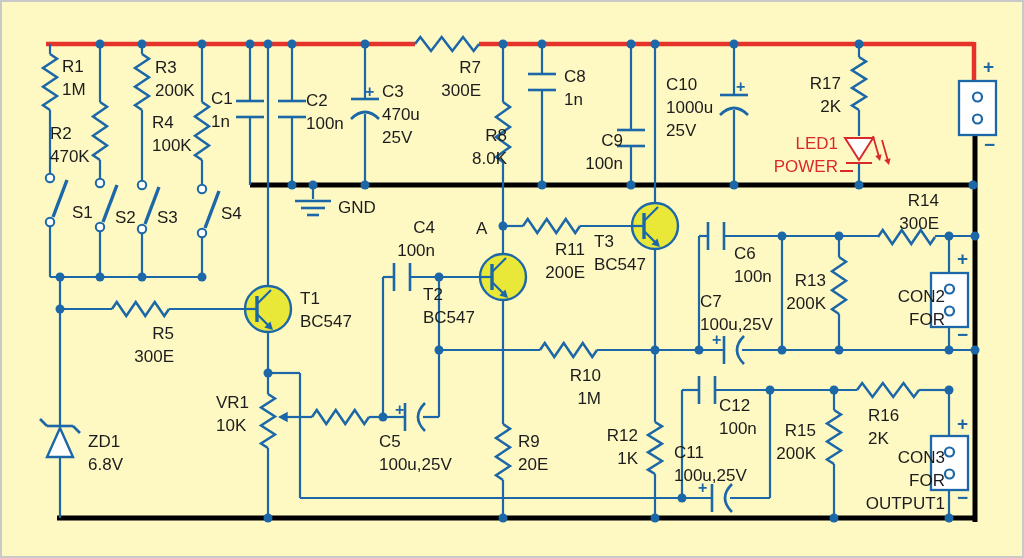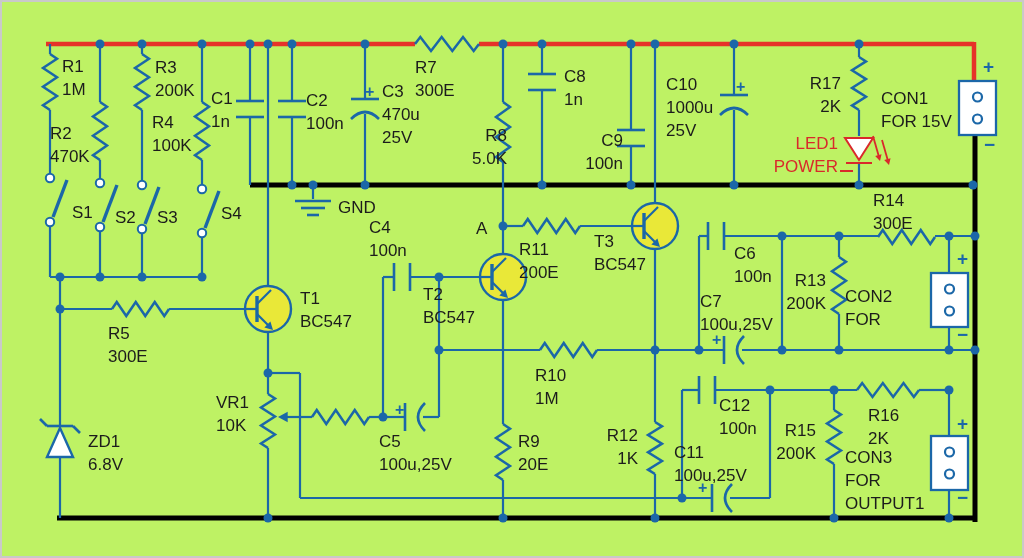--- a/index.html
+++ b/index.html
@@ -1,22 +1,22 @@
 <!DOCTYPE html>
 <html><head>
 <meta charset="utf-8">
 <style>
   html,body{margin:0;padding:0;background:#fff;}
-  .stage{position:relative;width:1024px;height:558px;background:#bef264;
+  .stage{position:relative;width:1024px;height:558px;background:#fef9c3;
          border:2px solid #c9c9c9;box-sizing:border-box;overflow:hidden;
          font-family:"Liberation Sans",sans-serif;}
   svg{position:absolute;left:0;top:0;}
   .lbl{position:absolute;font:17px/23px "Liberation Sans",sans-serif;color:#1c1c1c;
        white-space:nowrap;z-index:5;}
-  .lbl.c{text-align:left;}
+  .lbl.c{text-align:right;}
   .lbl.r{text-align:right;}
   .lbl.led{color:#d9292b;}
   .sign{position:absolute;font:bold 16px/16px "Liberation Sans",sans-serif;color:#1b67a8;z-index:5;}
   .sign.big{font-size:19px;}
 </style>
 </head>
 <body>
 
 <div class="stage">
   <svg id="cir" width="1024" height="558" viewBox="0 0 1024 558">
@@ -378,21 +378,21 @@
       <div>C3</div>
       <div>470u</div>
       <div>25V</div>
     </div>
   <div class="lbl c" style="left:413px;width:66px;top:54px">
       <div>R7</div>
       <div>300E</div>
     </div>
   <div class="lbl r" style="right:515px;top:122px">
       <div>R8</div>
-      <div>5.0K</div>
+      <div>8.0K</div>
     </div>
   <div class="lbl" style="left:562px;top:63px">
       <div>C8</div>
       <div>1n</div>
     </div>
   <div class="lbl r" style="right:399px;top:127px">
       <div>C9</div>
       <div>100n</div>
     </div>
   <div class="lbl" style="left:664px;top:71px">
@@ -400,24 +400,20 @@
       <div>1000u</div>
       <div>25V</div>
     </div>
   <div class="lbl r" style="right:181px;top:70px">
       <div>R17</div>
       <div>2K</div>
     </div>
   <div class="lbl r led" style="right:184px;top:130px">
       <div>LED1</div>
       <div>POWER</div>
-    </div>
-  <div class="lbl" style="left:879px;top:85px">
-      <div>CON1</div>
-      <div>FOR 15V</div>
     </div>
   <div class="lbl" style="left:336px;top:194px">
       <div>GND</div>
     </div>
   <div class="lbl" style="left:70px;top:199px">
       <div>S1</div>
     </div>
   <div class="lbl" style="left:113px;top:204px">
       <div>S2</div>
     </div>

